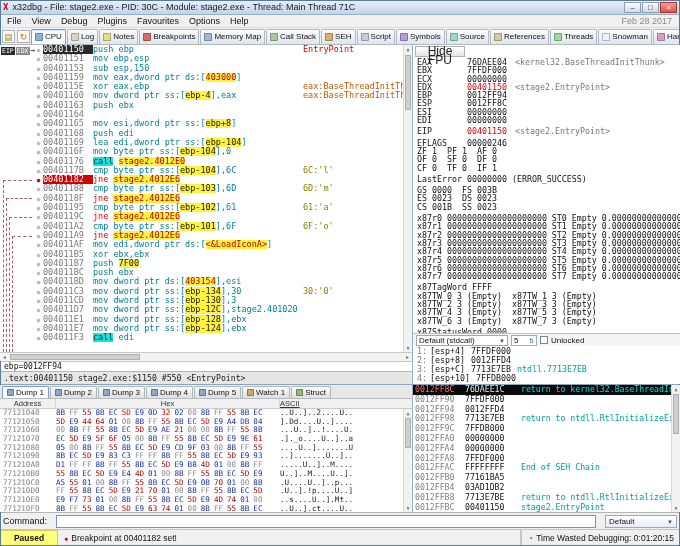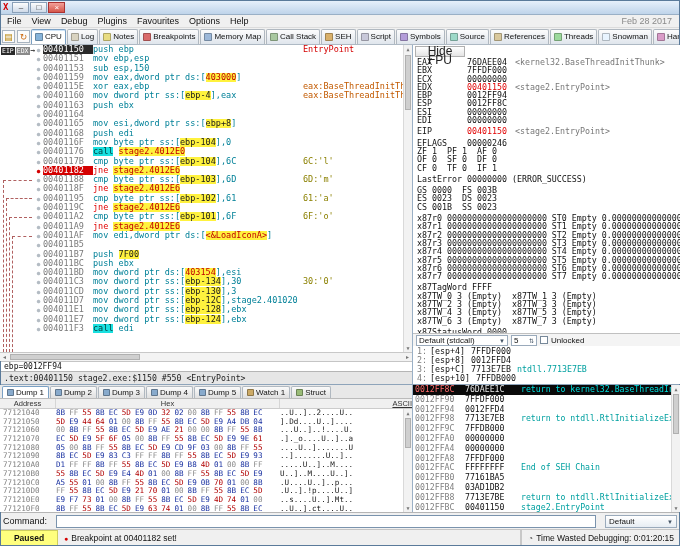--- a/index.html
+++ b/index.html
@@ -96,21 +96,21 @@
 
 .bottom{flex:none;height:128px;display:flex;border-top:1px solid #8ea4ba;background:#fff;}
 .dumppanel{width:413px;flex:none;border-right:1px solid #9ab0c6;display:flex;flex-direction:column;background:#f0f0f0;position:relative;}
 .dumptabs{height:14px;display:flex;align-items:flex-end;padding:1px 2px 0;background:#e8e8e8;border-bottom:1px solid #bbb;font-size:8px;flex:none;white-space:nowrap;}
 .dtab{display:inline-flex;gap:2px;align-items:center;border:1px solid #b0b8c0;border-bottom:none;background:linear-gradient(#fafafa,#e0e0e0);padding:0 4px;height:12px;border-radius:2px 2px 0 0;margin-right:1px;}
 .dtab.active{background:#fff;border-color:#7aa0c4;}
 .dtabico{width:7px;height:7px;border:1px solid rgba(0,0,0,.3);border-radius:1px;flex:none;}
 .dumphead{height:10px;display:flex;background:#f0f0f0;border-bottom:1px solid #ccc;font-size:7.5px;line-height:9px;color:#333;font-family:"Liberation Sans",sans-serif;flex:none;}
 .dh-addr{width:56px;text-align:center;border-right:1px solid #d5d5d5;}
 .dh-hex{width:224px;text-align:center;border-right:1px solid #d5d5d5;}
-.dh-ascii{flex:1;text-align:right;text-decoration:underline;}
+.dh-ascii{flex:1;text-align:left;text-decoration:underline;}
 .dumprows{flex:1;background:#fff;font-family:"DejaVu Sans Mono",monospace;font-size:7.6px;overflow:hidden;position:relative;}
 .durow{display:flex;height:8.7px;line-height:8.7px;white-space:pre;}
 .duaddr{width:56px;color:#808080;padding-left:3px;flex:none;}
 .duhex{width:224px;flex:none;display:flex;overflow:hidden;}
 .duhex .b{margin-right:4px;}
 .duascii{flex:1;color:#1a1a1a;overflow:hidden;}
 .stackpanel{flex:1;background:#fff;font-family:"DejaVu Sans Mono",monospace;font-size:8.2px;overflow:hidden;position:relative;}
 .srow{display:flex;height:9.8px;line-height:9.8px;white-space:pre;}
 .srow.sel{background:#0a0a0a;}
 .srow.sel .saddr{color:#ff6b6b;}
@@ -133,20 +133,21 @@
 .stime{border-right:none;border-left:1px solid #c8c8c8;}
 .sclock{color:#555;font-size:8px;}
 </style>
 </head>
 <body>
 
 <div class="win">
 
   <div class="titlebar">
     <span class="appicon">X</span>
+    <span class="title">x32dbg - File: stage2.exe - PID: 30C - Module: stage2.exe - Thread: Main Thread 71C</span>
     <span class="winbtns">
       <span class="wbtn">–</span>
       <span class="wbtn">□</span>
       <span class="wbtn close">×</span>
     </span>
   </div>
 
   <div class="menubar">
     <span id="menu-items"><span class="mitem">File</span><span class="mitem">View</span><span class="mitem">Debug</span><span class="mitem">Plugins</span><span class="mitem">Favourites</span><span class="mitem">Options</span><span class="mitem">Help</span></span>
     <span class="menudate">Feb 28 2017</span>
@@ -211,32 +212,33 @@
             <div class="drow"><span class="dgut"></span><span class="dbullet">●</span><span class="daddr eip">00401150</span><span class="dinstr"><span class="t-i">push ebp</span></span><span class="dcmt c-red">EntryPoint</span></div>
             <div class="drow"><span class="dgut"></span><span class="dbullet">●</span><span class="daddr">00401151</span><span class="dinstr"><span class="t-i">mov ebp,esp</span></span></div>
             <div class="drow"><span class="dgut"></span><span class="dbullet">●</span><span class="daddr">00401153</span><span class="dinstr"><span class="t-i">sub esp,150</span></span></div>
             <div class="drow"><span class="dgut"></span><span class="dbullet">●</span><span class="daddr">00401159</span><span class="dinstr"><span class="t-i">mov eax,dword ptr ds:[</span><span class="t-yr">403000</span><span class="t-i">]</span></span></div>
             <div class="drow"><span class="dgut"></span><span class="dbullet">●</span><span class="daddr">0040115E</span><span class="dinstr"><span class="t-i">xor eax,ebp</span></span><span class="dcmt c-orange">eax:BaseThreadInitThunk</span></div>
             <div class="drow"><span class="dgut"></span><span class="dbullet">●</span><span class="daddr">00401160</span><span class="dinstr"><span class="t-i">mov dword ptr ss:[</span><span class="t-y">ebp-4</span><span class="t-i">],eax</span></span><span class="dcmt c-orange">eax:BaseThreadInitThunk</span></div>
             <div class="drow"><span class="dgut"></span><span class="dbullet">●</span><span class="daddr">00401163</span><span class="dinstr"><span class="t-i">push ebx</span></span></div>
             <div class="drow"><span class="dgut"></span><span class="dbullet">●</span><span class="daddr">00401164</span></div>
             <div class="drow"><span class="dgut"></span><span class="dbullet">●</span><span class="daddr">00401165</span><span class="dinstr"><span class="t-i">mov esi,dword ptr ss:[</span><span class="t-y">ebp+8</span><span class="t-i">]</span></span></div>
             <div class="drow"><span class="dgut"></span><span class="dbullet">●</span><span class="daddr">00401168</span><span class="dinstr"><span class="t-i">push edi</span></span></div>
+            <div class="drow"><span class="dgut"></span><span class="dbullet">●</span><span class="daddr">00401169</span><span class="dinstr"><span class="t-i">lea edi,dword ptr ss:[</span><span class="t-y">ebp-104</span><span class="t-i">]</span></span></div>
             <div class="drow"><span class="dgut"></span><span class="dbullet">●</span><span class="daddr">0040116F</span><span class="dinstr"><span class="t-i">mov byte ptr ss:[</span><span class="t-y">ebp-104</span><span class="t-i">],0</span></span></div>
             <div class="drow"><span class="dgut"></span><span class="dbullet">●</span><span class="daddr">00401176</span><span class="dinstr"><span class="t-cb">call</span><span class="t-i"> </span><span class="t-yr">stage2.4012E0</span></span></div>
             <div class="drow"><span class="dgut"></span><span class="dbullet">●</span><span class="daddr">0040117B</span><span class="dinstr"><span class="t-i">cmp byte ptr ss:[</span><span class="t-y">ebp-104</span><span class="t-i">],6C</span></span><span class="dcmt c-chr">6C:'l'</span></div>
             <div class="drow"><span class="dgut"></span><span class="dbullet red">●</span><span class="daddr bp">00401182</span><span class="dinstr"><span class="t-r">jne </span><span class="t-yr">stage2.4012E6</span></span></div>
             <div class="drow"><span class="dgut"></span><span class="dbullet">●</span><span class="daddr">00401188</span><span class="dinstr"><span class="t-i">cmp byte ptr ss:[</span><span class="t-y">ebp-103</span><span class="t-i">],6D</span></span><span class="dcmt c-chr">6D:'m'</span></div>
             <div class="drow"><span class="dgut"></span><span class="dbullet">●</span><span class="daddr">0040118F</span><span class="dinstr"><span class="t-r">jne </span><span class="t-yr">stage2.4012E6</span></span></div>
             <div class="drow"><span class="dgut"></span><span class="dbullet">●</span><span class="daddr">00401195</span><span class="dinstr"><span class="t-i">cmp byte ptr ss:[</span><span class="t-y">ebp-102</span><span class="t-i">],61</span></span><span class="dcmt c-chr">61:'a'</span></div>
             <div class="drow"><span class="dgut"></span><span class="dbullet">●</span><span class="daddr">0040119C</span><span class="dinstr"><span class="t-r">jne </span><span class="t-yr">stage2.4012E6</span></span></div>
             <div class="drow"><span class="dgut"></span><span class="dbullet">●</span><span class="daddr">004011A2</span><span class="dinstr"><span class="t-i">cmp byte ptr ss:[</span><span class="t-y">ebp-101</span><span class="t-i">],6F</span></span><span class="dcmt c-chr">6F:'o'</span></div>
             <div class="drow"><span class="dgut"></span><span class="dbullet">●</span><span class="daddr">004011A9</span><span class="dinstr"><span class="t-r">jne </span><span class="t-yr">stage2.4012E6</span></span></div>
             <div class="drow"><span class="dgut"></span><span class="dbullet">●</span><span class="daddr">004011AF</span><span class="dinstr"><span class="t-i">mov edi,dword ptr ds:[</span><span class="t-yr">&lt;&amp;LoadIconA&gt;</span><span class="t-i">]</span></span></div>
-            <div class="drow"><span class="dgut"></span><span class="dbullet">●</span><span class="daddr">004011B5</span></div>
+            <div class="drow"><span class="dgut"></span><span class="dbullet">●</span><span class="daddr">004011B5</span><span class="dinstr"><span class="t-i">xor ebx,ebx</span></span></div>
             <div class="drow"><span class="dgut"></span><span class="dbullet">●</span><span class="daddr">004011B7</span><span class="dinstr"><span class="t-i">push </span><span class="t-y">7F00</span></span></div>
             <div class="drow"><span class="dgut"></span><span class="dbullet">●</span><span class="daddr">004011BC</span><span class="dinstr"><span class="t-i">push ebx</span></span></div>
             <div class="drow"><span class="dgut"></span><span class="dbullet">●</span><span class="daddr">004011BD</span><span class="dinstr"><span class="t-i">mov dword ptr ds:[</span><span class="t-yr">403154</span><span class="t-i">],esi</span></span></div>
             <div class="drow"><span class="dgut"></span><span class="dbullet">●</span><span class="daddr">004011C3</span><span class="dinstr"><span class="t-i">mov dword ptr ss:[</span><span class="t-y">ebp-134</span><span class="t-i">],30</span></span><span class="dcmt c-chr">30:'0'</span></div>
             <div class="drow"><span class="dgut"></span><span class="dbullet">●</span><span class="daddr">004011CD</span><span class="dinstr"><span class="t-i">mov dword ptr ss:[</span><span class="t-y">ebp-130</span><span class="t-i">],3</span></span></div>
             <div class="drow"><span class="dgut"></span><span class="dbullet">●</span><span class="daddr">004011D7</span><span class="dinstr"><span class="t-i">mov dword ptr ss:[</span><span class="t-y">ebp-12C</span><span class="t-i">],stage2.401020</span></span></div>
             <div class="drow"><span class="dgut"></span><span class="dbullet">●</span><span class="daddr">004011E1</span><span class="dinstr"><span class="t-i">mov dword ptr ss:[</span><span class="t-y">ebp-128</span><span class="t-i">],ebx</span></span></div>
             <div class="drow"><span class="dgut"></span><span class="dbullet">●</span><span class="daddr">004011E7</span><span class="dinstr"><span class="t-i">mov dword ptr ss:[</span><span class="t-y">ebp-124</span><span class="t-i">],ebx</span></span></div>
             <div class="drow"><span class="dgut"></span><span class="dbullet">●</span><span class="daddr">004011F3</span><span class="dinstr"><span class="t-cb">call</span><span class="t-i"> edi</span></span></div>
           </div>

